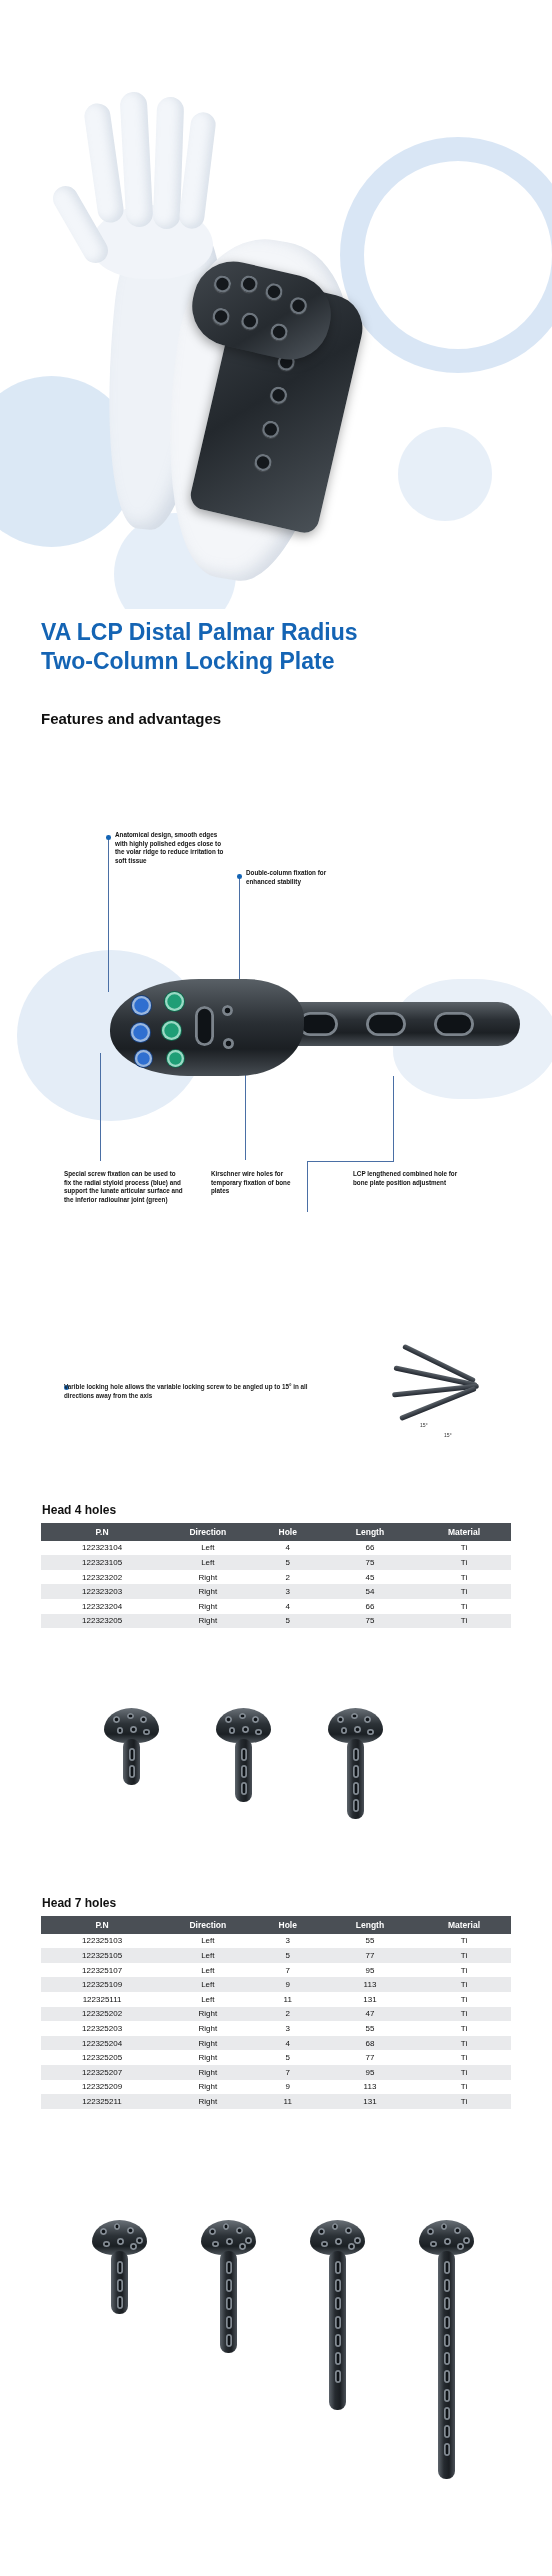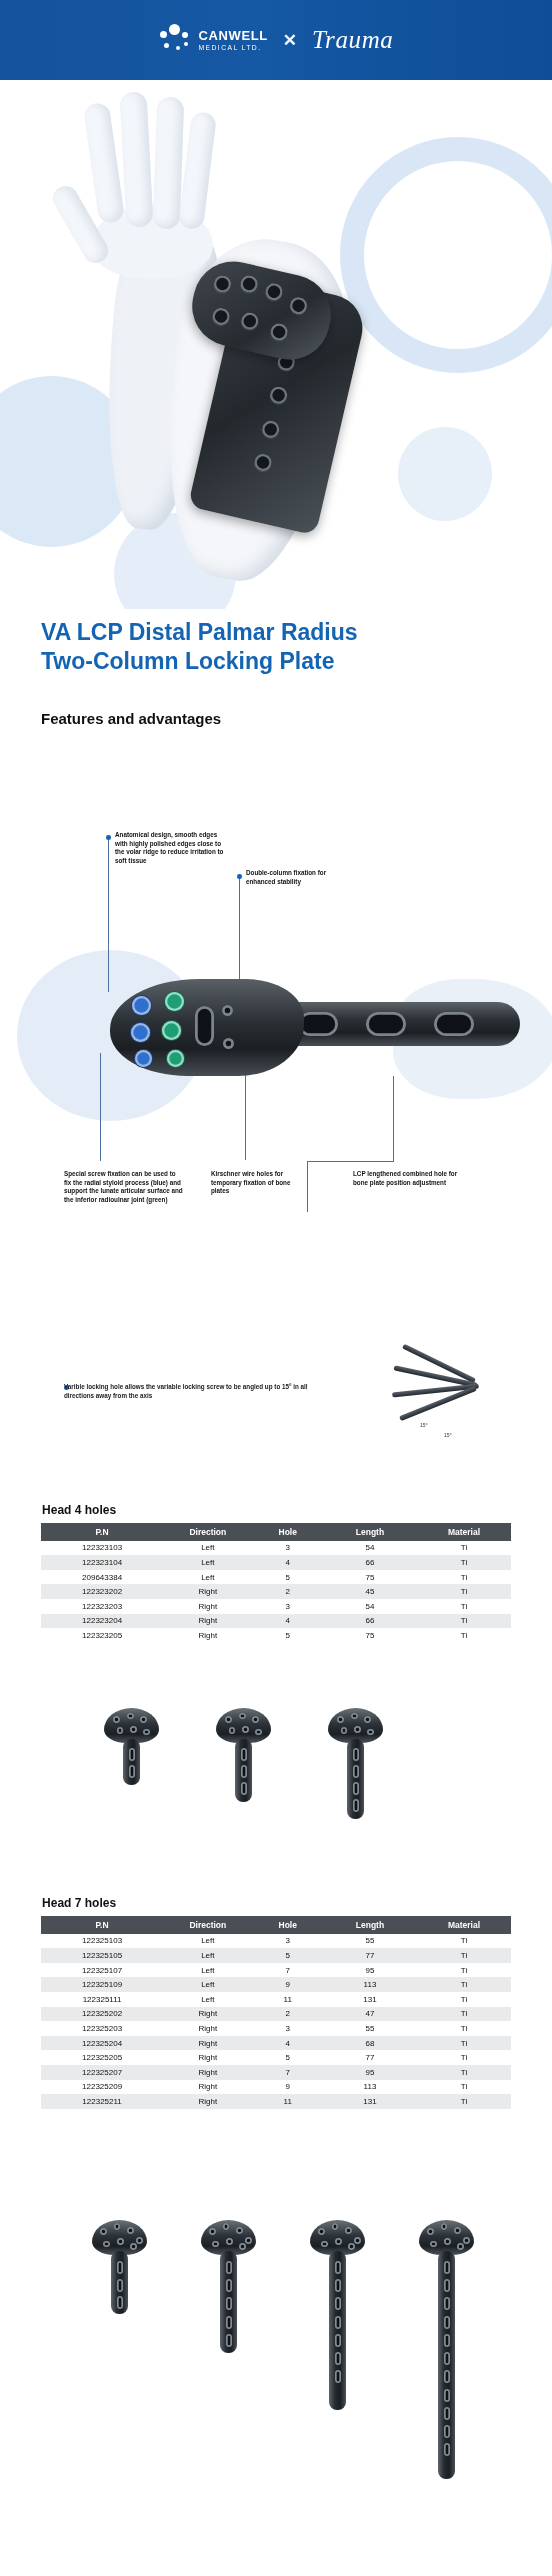--- a/index.html
+++ b/index.html
@@ -151,38 +151,20 @@
     border-radius:8px;
   }
   .pf-hole{position:absolute;width:6.8px;height:6.8px;border-radius:50%;background:#0e1216;box-shadow:inset 0 0 0 1.7px #838b93;}
   .pf-slot{position:absolute;width:6.8px;height:12.5px;border-radius:4.6px;background:#0e1216;box-shadow:inset 0 0 0 1.7px #838b93;}
 </style>
 </head>
 <body>
 
 <div class="page">
 
-  <div class="header">
-    <div class="logo-wrap">
-      <div class="logo-mark">
-        <span style="width:11.4px;height:11.4px;left:10.2px;top:0px;"></span>
-        <span style="width:7.4px;height:7.4px;left:1.1px;top:6.8px;"></span>
-        <span style="width:6.3px;height:6.3px;left:23px;top:8px;"></span>
-        <span style="width:5.1px;height:5.1px;left:5.7px;top:19.4px;"></span>
-        <span style="width:4.6px;height:4.6px;left:17px;top:21.6px;"></span>
-        <span style="width:4px;height:4px;left:25px;top:18px;"></span>
-      </div>
-      <div class="brand-txt">
-        <div class="brand-main">CANWELL</div>
-        <div class="brand-sub">MEDICAL LTD.</div>
-      </div>
-    </div>
-    <div class="x-mark">✕</div>
-    <div class="trauma">Trauma</div>
-  </div>
 
   <div class="hero">
     <div class="hc-ring"></div>
     <div class="hero-circle hc1"></div>
     <div class="hero-circle hc2"></div>
     <div class="hero-circle hc3"></div>
 
     <div class="hero-arm">
       <div class="bone bone-forearm2"></div>
       <div class="bone bone-forearm"></div>
@@ -281,35 +263,28 @@
         <tr>
           <th class="pn-col">P.N</th>
           <th class="dir-col">Direction</th>
           <th class="hole-col">Hole</th>
           <th class="len-col">Length</th>
           <th class="mat-col">Material</th>
         </tr>
       </thead>
       <tbody>
         <tr>
-            <td>122323103</td>
-            <td>Left</td>
-            <td>3</td>
-            <td>54</td>
-            <td>Ti</td>
-          </tr>
-        <tr>
             <td>122323104</td>
             <td>Left</td>
             <td>4</td>
             <td>66</td>
             <td>Ti</td>
           </tr>
         <tr>
-            <td>209643384</td>
+            <td>122323105</td>
             <td>Left</td>
             <td>5</td>
             <td>75</td>
             <td>Ti</td>
           </tr>
         <tr>
             <td>122323202</td>
             <td>Right</td>
             <td>2</td>
             <td>45</td>

